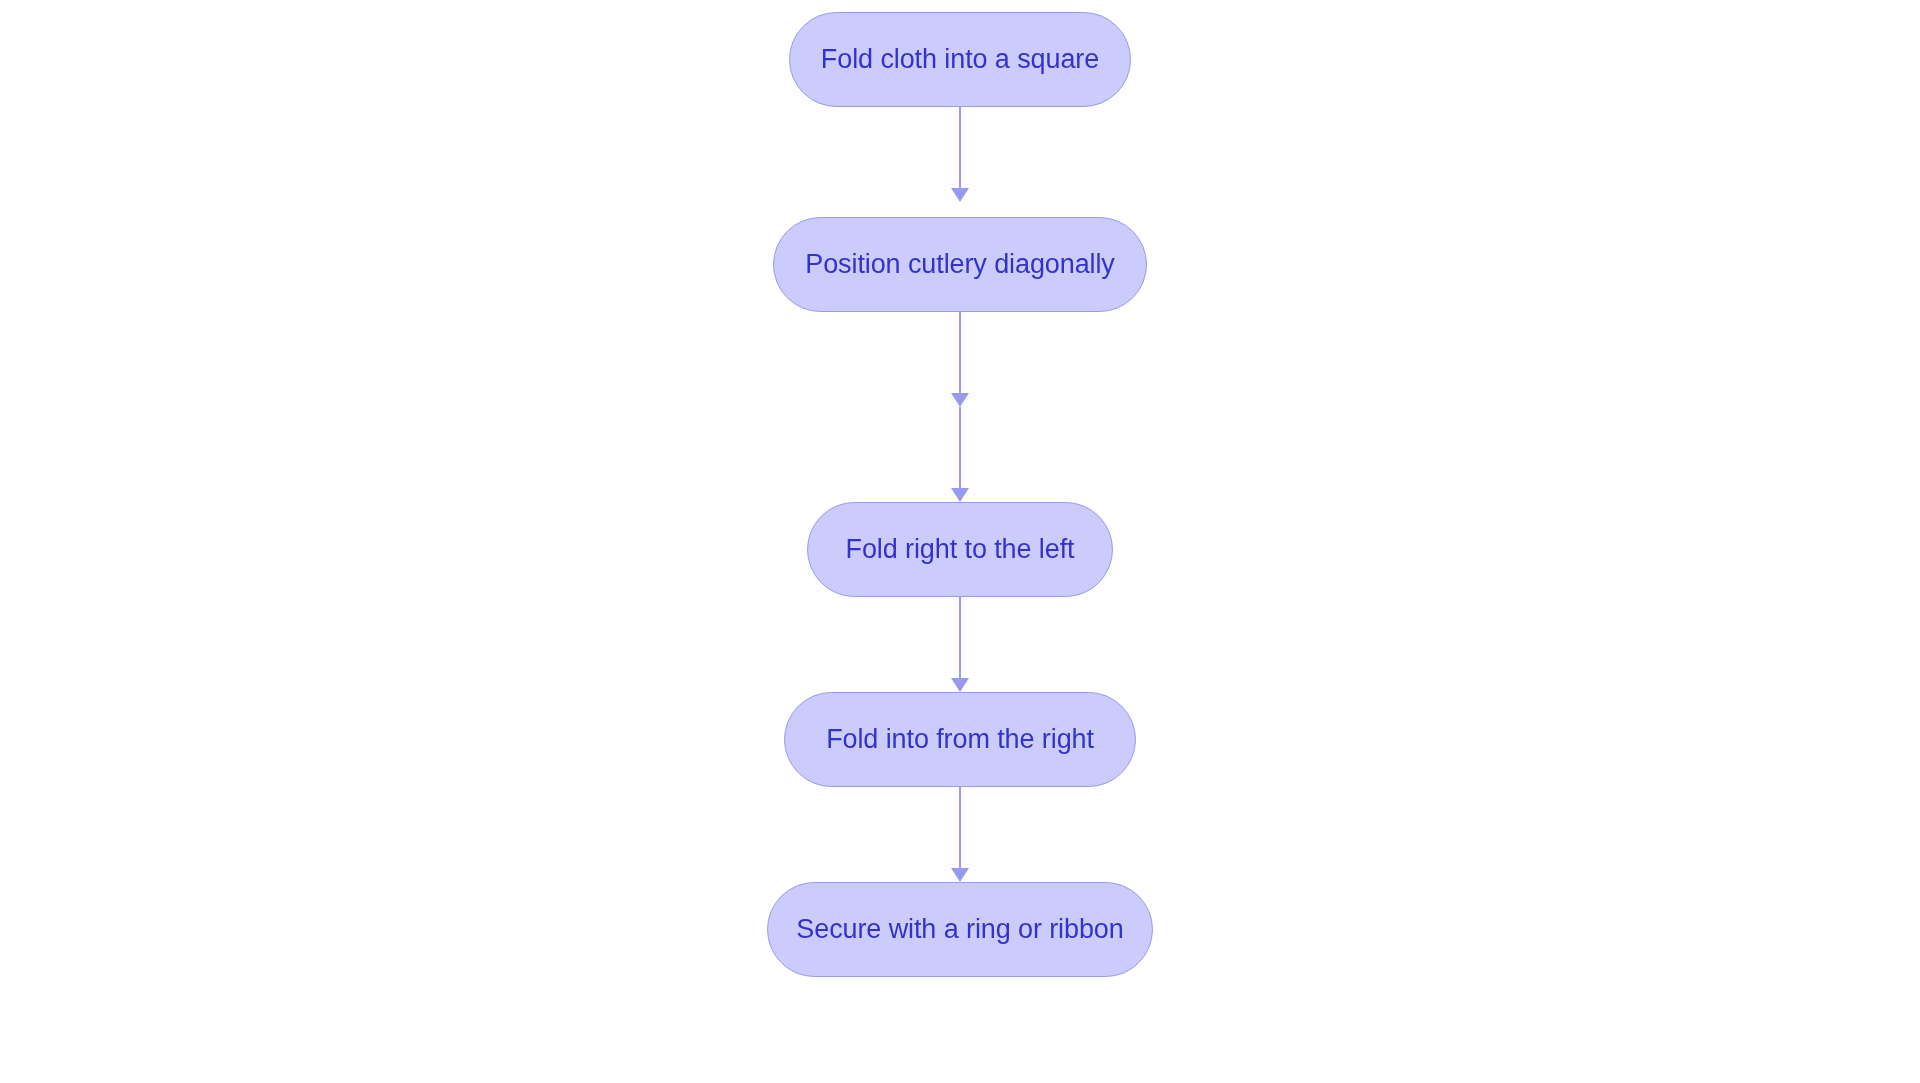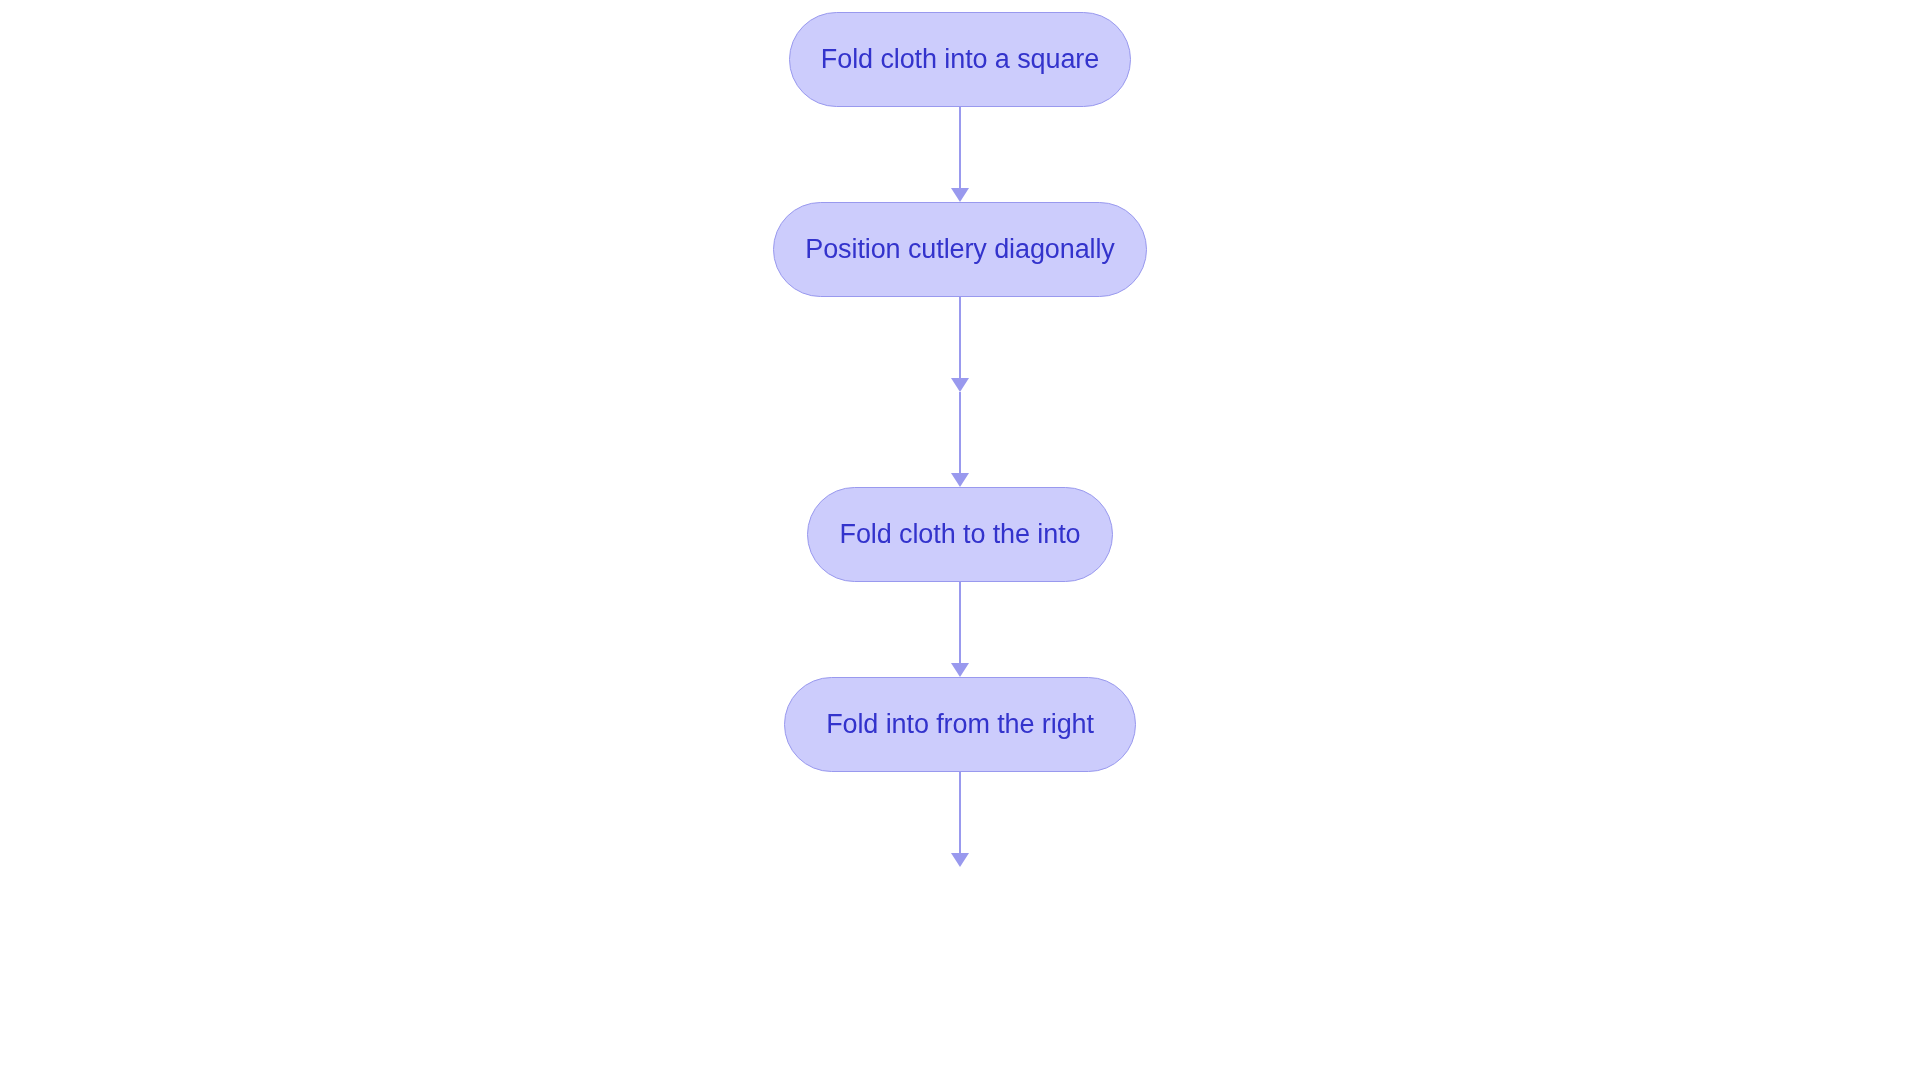--- a/index.html
+++ b/index.html
@@ -78,21 +78,21 @@
     width: 0;
     height: 0;
     border-left: 9.5px solid transparent;
     border-right: 9.5px solid transparent;
     border-top: 14px solid #9999ee;
     flex: none;
   }
 
   
   .node-w-1 { width: 342px; }
-  .node-w-2 { width: 374px; }
+  .node-w-2 { width: 374px; margin-top: 15px; }
   .node-w-3 { width: 396px; }
   .node-w-4 { width: 306px; }
   .node-w-5 { width: 352px; }
   .node-w-6 { width: 386px; }
 
   .spacer-top { height: 12px; flex: none; }
 </style>
 </head>
 <body>
 
@@ -119,32 +119,35 @@
       <div class="connector-arrowhead"></div>
     </div>
 
 
     <div class="flow-connector">
       <div class="connector-line"></div>
       <div class="connector-arrowhead"></div>
     </div>
 
     <div class="flow-node node-w-4">
-      <span class="flow-node-label">Fold cloth to the into</span>
+      <span class="flow-node-label">Fold right to the left</span>
     </div>
 
     <div class="flow-connector">
       <div class="connector-line"></div>
       <div class="connector-arrowhead"></div>
     </div>
 
     <div class="flow-node node-w-5">
       <span class="flow-node-label">Fold into from the right</span>
     </div>
 
     <div class="flow-connector">
       <div class="connector-line"></div>
       <div class="connector-arrowhead"></div>
     </div>
 
+    <div class="flow-node node-w-6">
+      <span class="flow-node-label">Secure with a ring or ribbon</span>
+    </div>
 
   </div>
 </div>
 
 </body></html>

